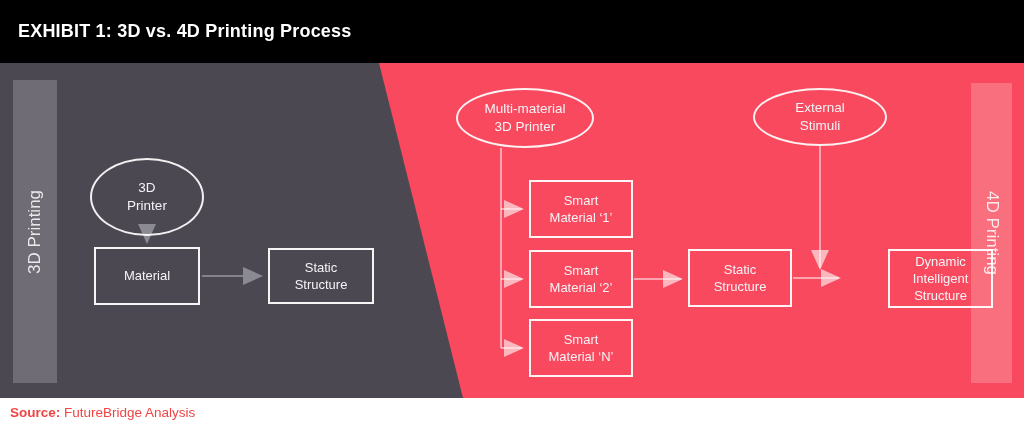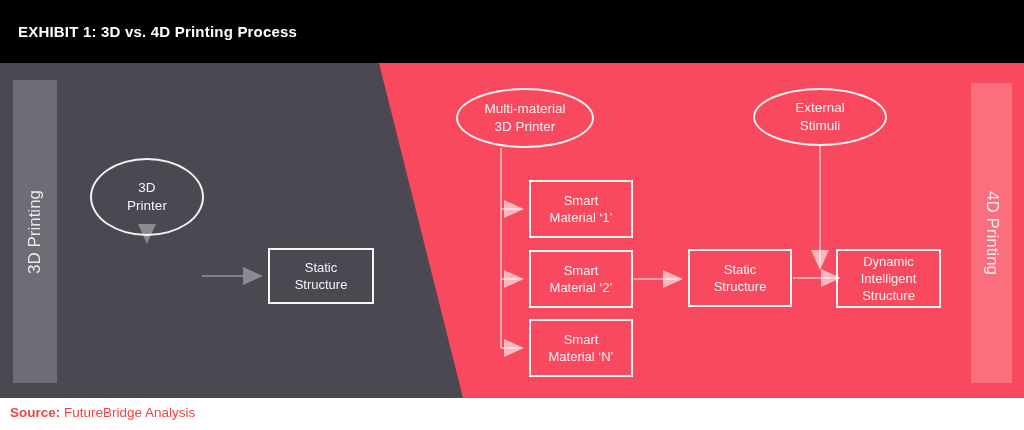--- a/index.html
+++ b/index.html
@@ -5,21 +5,21 @@
   * { margin:0; padding:0; box-sizing:border-box; }
   body { font-family: "Liberation Sans", sans-serif; background:#ffffff; }
   .page { position:relative; width:1024px; height:430px; background:#ffffff; overflow:hidden; }
 
   
   .header {
     position:absolute; left:0; top:0; width:1024px; height:63px;
     background:#000000; display:flex; align-items:center; padding-left:18px;
   }
   .header .title {
-    color:#ffffff; font-size:15px; font-weight:bold; letter-spacing:0.2px;
+    color:#ffffff; font-size:18px; font-weight:bold; letter-spacing:0.2px;
   }
 
   
   .main {
     position:absolute; left:0; top:63px; width:1024px; height:335px;
     background:#f8495e;
   }
   .dark-wedge {
     position:absolute; left:0; top:0; width:1024px; height:335px;
     background:#4b4852;
@@ -55,21 +55,21 @@
     position:absolute; border:2px solid rgba(255,255,255,0.95);
     display:flex; align-items:center; justify-content:center; text-align:center;
     color:#f4f3f6; font-size:13px; line-height:1.32; white-space:pre-line;
   }
   .nd-material   { left:94px;  top:184px; width:106px; height:58px; }
   .nd-static-l   { left:268px; top:185px; width:106px; height:56px; }
   .nd-smart1     { left:529px; top:117px; width:104px; height:58px; }
   .nd-smart2     { left:529px; top:187px; width:104px; height:58px; }
   .nd-smart3     { left:529px; top:256px; width:104px; height:58px; }
   .nd-static-r   { left:688px; top:186px; width:104px; height:58px; }
-  .nd-dynamic    { left:836px; top:186px; width:105px; height:59px; }
+  .nd-dynamic    { left:888px; top:186px; width:105px; height:59px; }
 
   
   .footer {
     position:absolute; left:0; top:398px; width:1024px; height:32px;
     background:#ffffff; display:flex; align-items:flex-start; padding:7px 0 0 10px;
   }
   .footer .src { font-size:13.5px; color:#ef4444; }
   .footer .src b { font-weight:bold; }
 </style>
 </head>
@@ -113,20 +113,21 @@
     <div class="side-bar side-bar-left">
       <span class="vlabel up">3D Printing</span>
     </div>
 
     <div class="side-bar side-bar-right">
       <span class="vlabel down">4D Printing</span>
     </div>
 
     <div class="ellipse el-3dprinter">3D
 Printer</div>
+    <div class="node nd-material">Material</div>
     <div class="node nd-static-l">Static
 Structure</div>
 
     <div class="ellipse el-multi">Multi-material
 3D Printer</div>
     <div class="node nd-smart1">Smart
 Material ‘1’</div>
     <div class="node nd-smart2">Smart
 Material ‘2’</div>
     <div class="node nd-smart3">Smart

